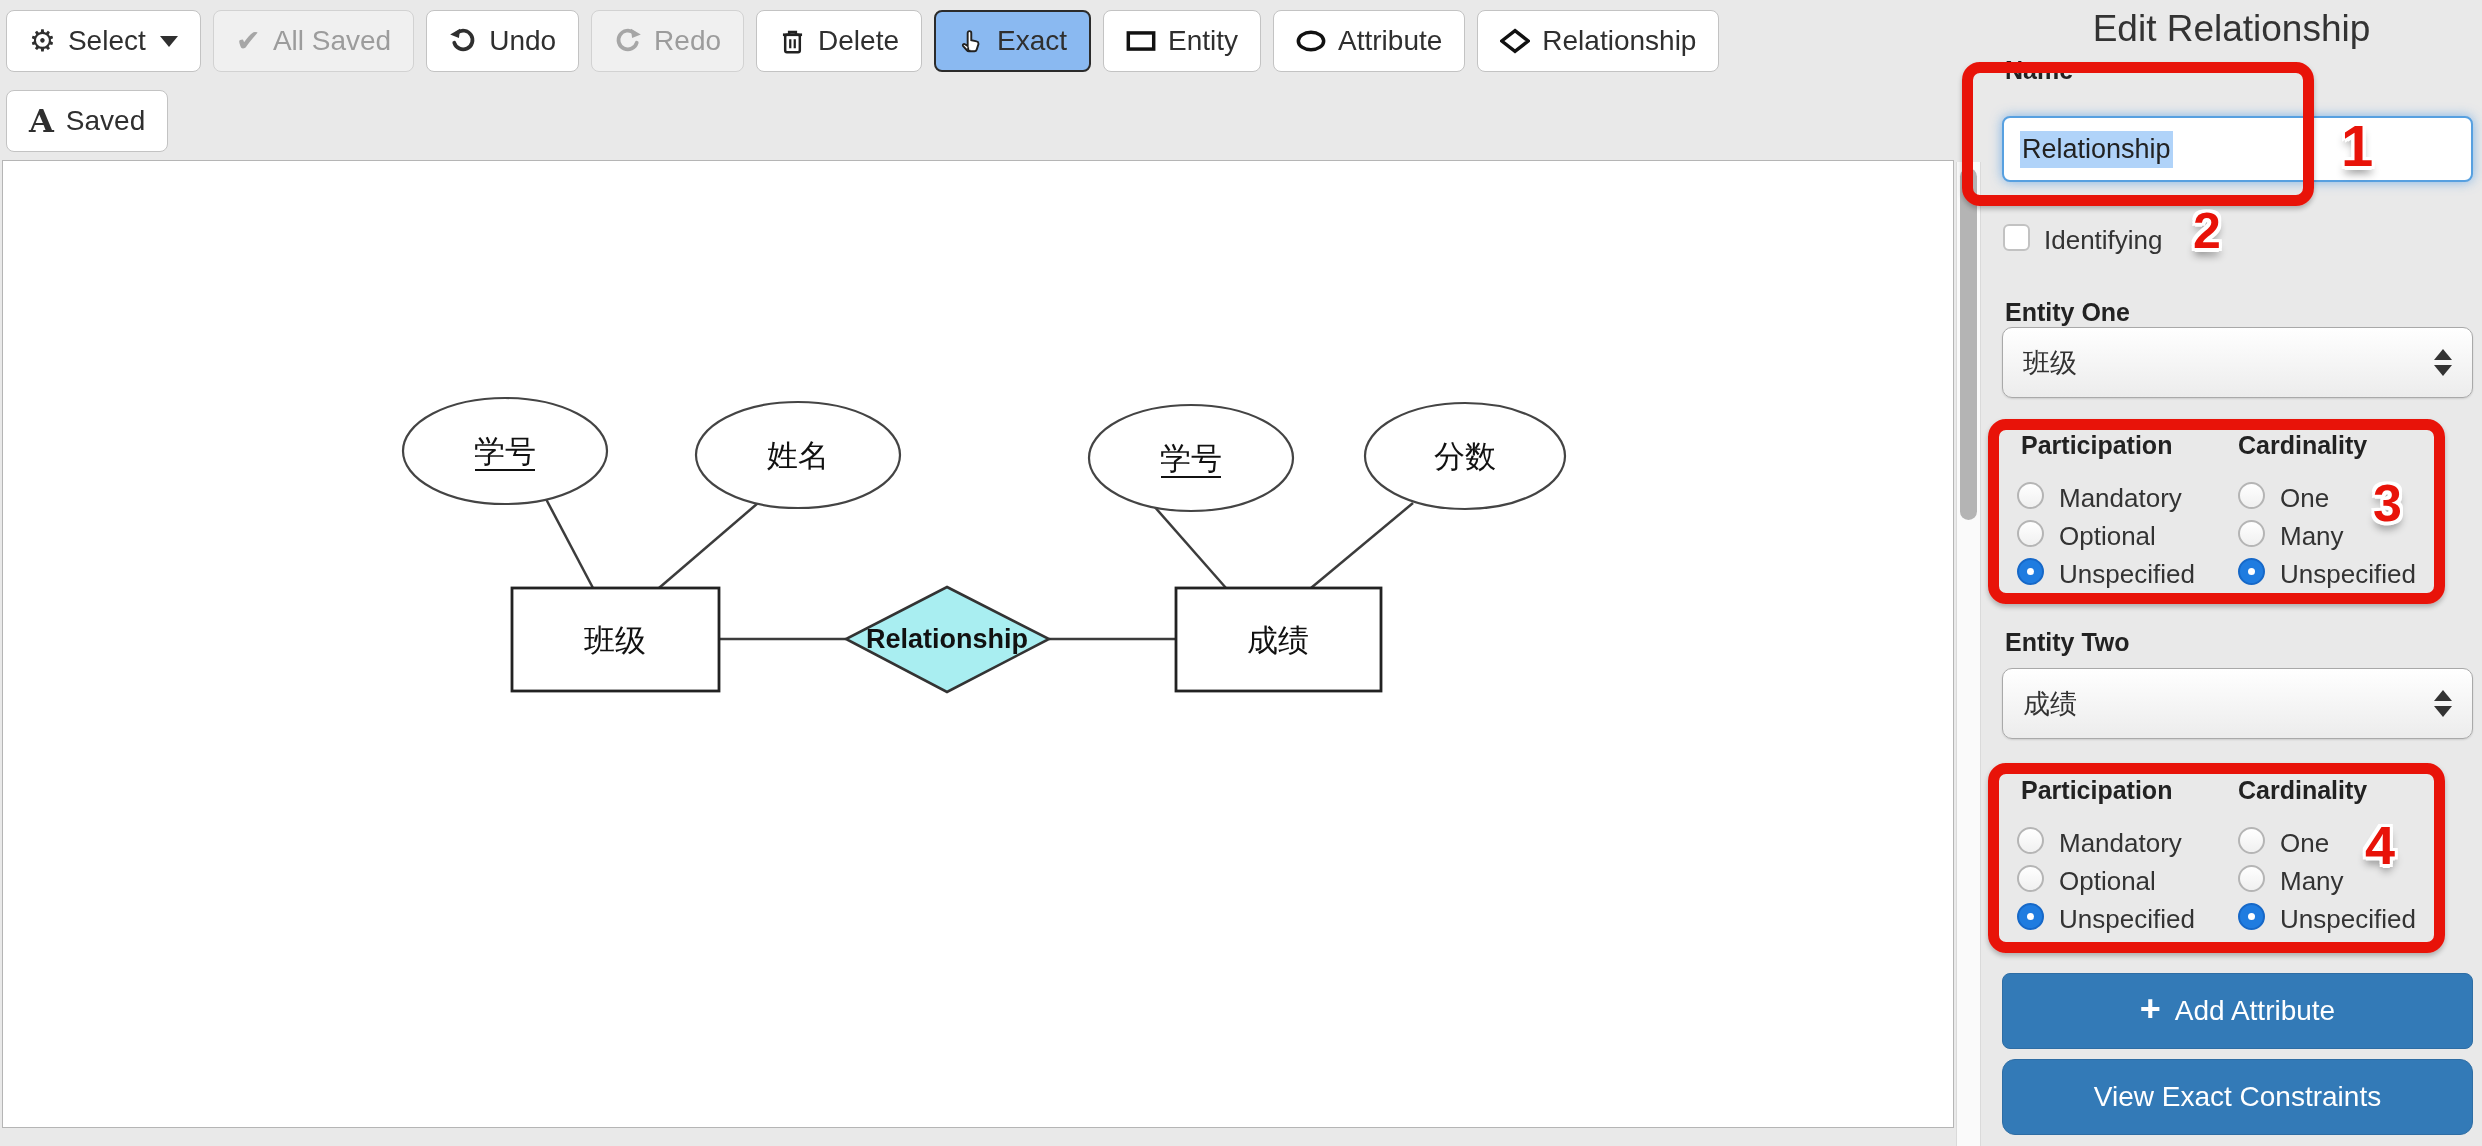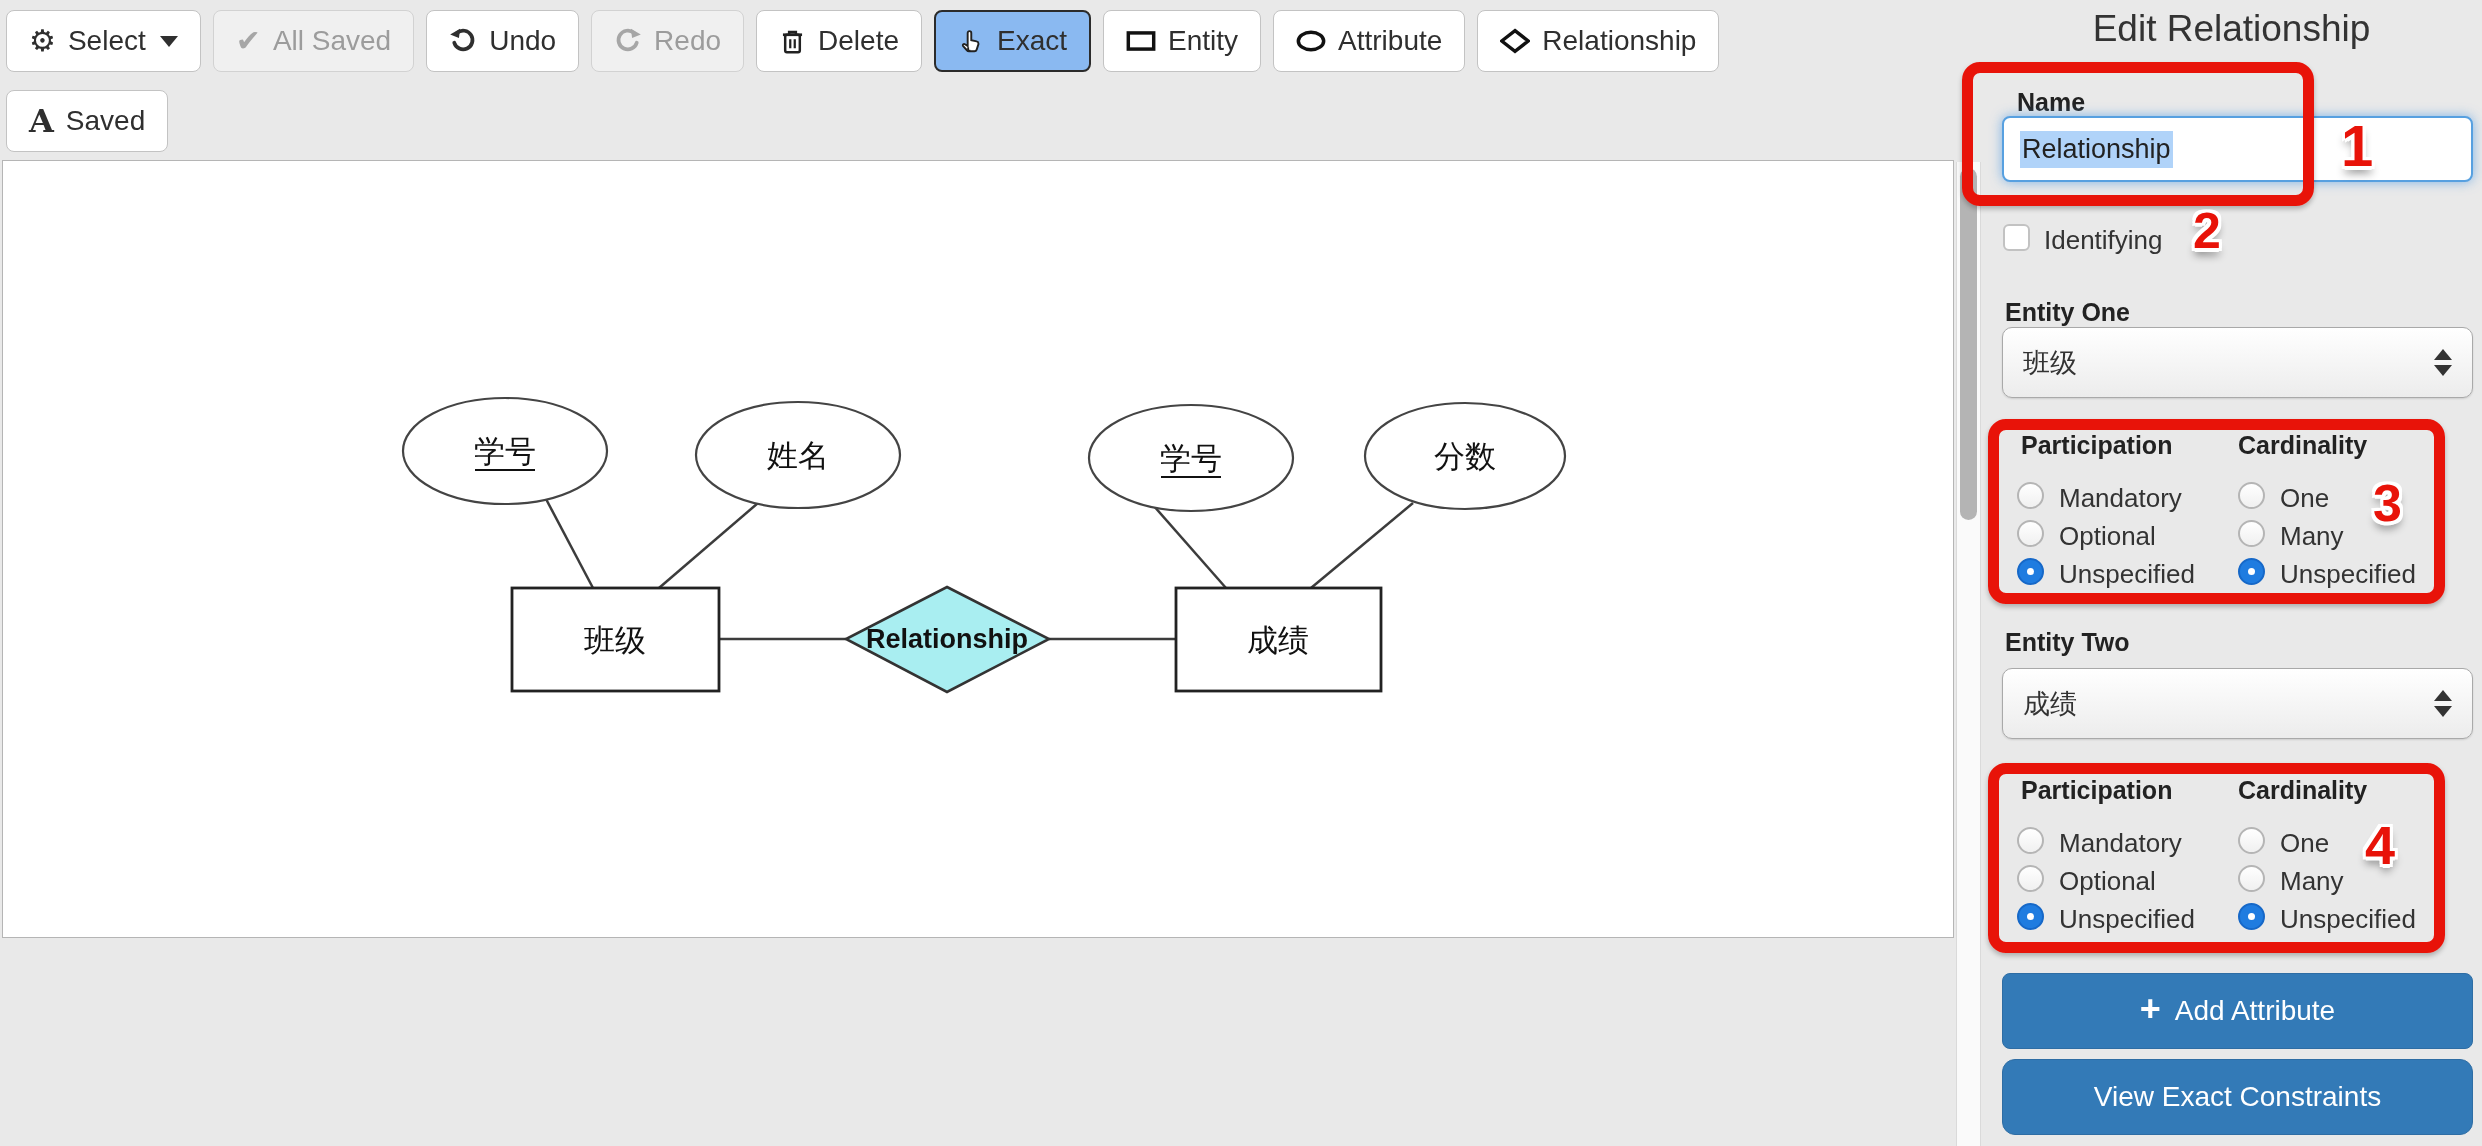--- a/index.html
+++ b/index.html
@@ -26,21 +26,21 @@
   .uni { font-size:30px; line-height:1; color:#2f2f2f; }
   .uni.serifA { font-family:"DejaVu Serif","Liberation Serif",serif; font-weight:bold; font-size:32px; }
   .caret {
     width:0; height:0; margin-left:2px;
     border-left:9px solid transparent; border-right:9px solid transparent;
     border-top:11px solid #2f2f2f;
   }
   .svgico { display:block; }
   
   #canvas {
-    position:absolute; left:2px; top:160px; width:1952px; height:778px;
+    position:absolute; left:2px; top:160px; width:1952px; height:968px;
     background:#ffffff; border:1px solid #b5b5b5;
   }
   
   #scroll-strip {
     position:absolute; left:1956px; top:162px; width:25px; height:984px;
     background:#fafafa; border-left:1px solid #dadada; border-right:1px solid #dadada;
   }
   #scroll-thumb {
     position:absolute; left:3px; top:6px; width:17px; height:352px;
     background:#b4b4b4; border-radius:9px;
@@ -221,21 +221,21 @@
     </svg>
   </div>
 
   <div id="scroll-strip">
     <div id="scroll-thumb"></div>
   </div>
 
   <div id="panel">
     <div id="panel-title">Edit Relationship</div>
 
-    <div class="lbl" style="left:24px; top:88px;margin-left:12px;">Name</div>
+    <div class="lbl" style="left:24px; top:56px;">Name</div>
     <div id="name-input">
       <span class="sel">Relationship</span>
     </div>
 
     <div class="checkbox" style="left:22px; top:224px;"></div>
     <div class="plain" style="left:63px; top:225px;">Identifying</div>
 
     <div class="lbl" style="left:24px; top:286px;margin-top:12px;">Entity One</div>
     <div class="select" style="top:327px;">
       <span>班级</span>

